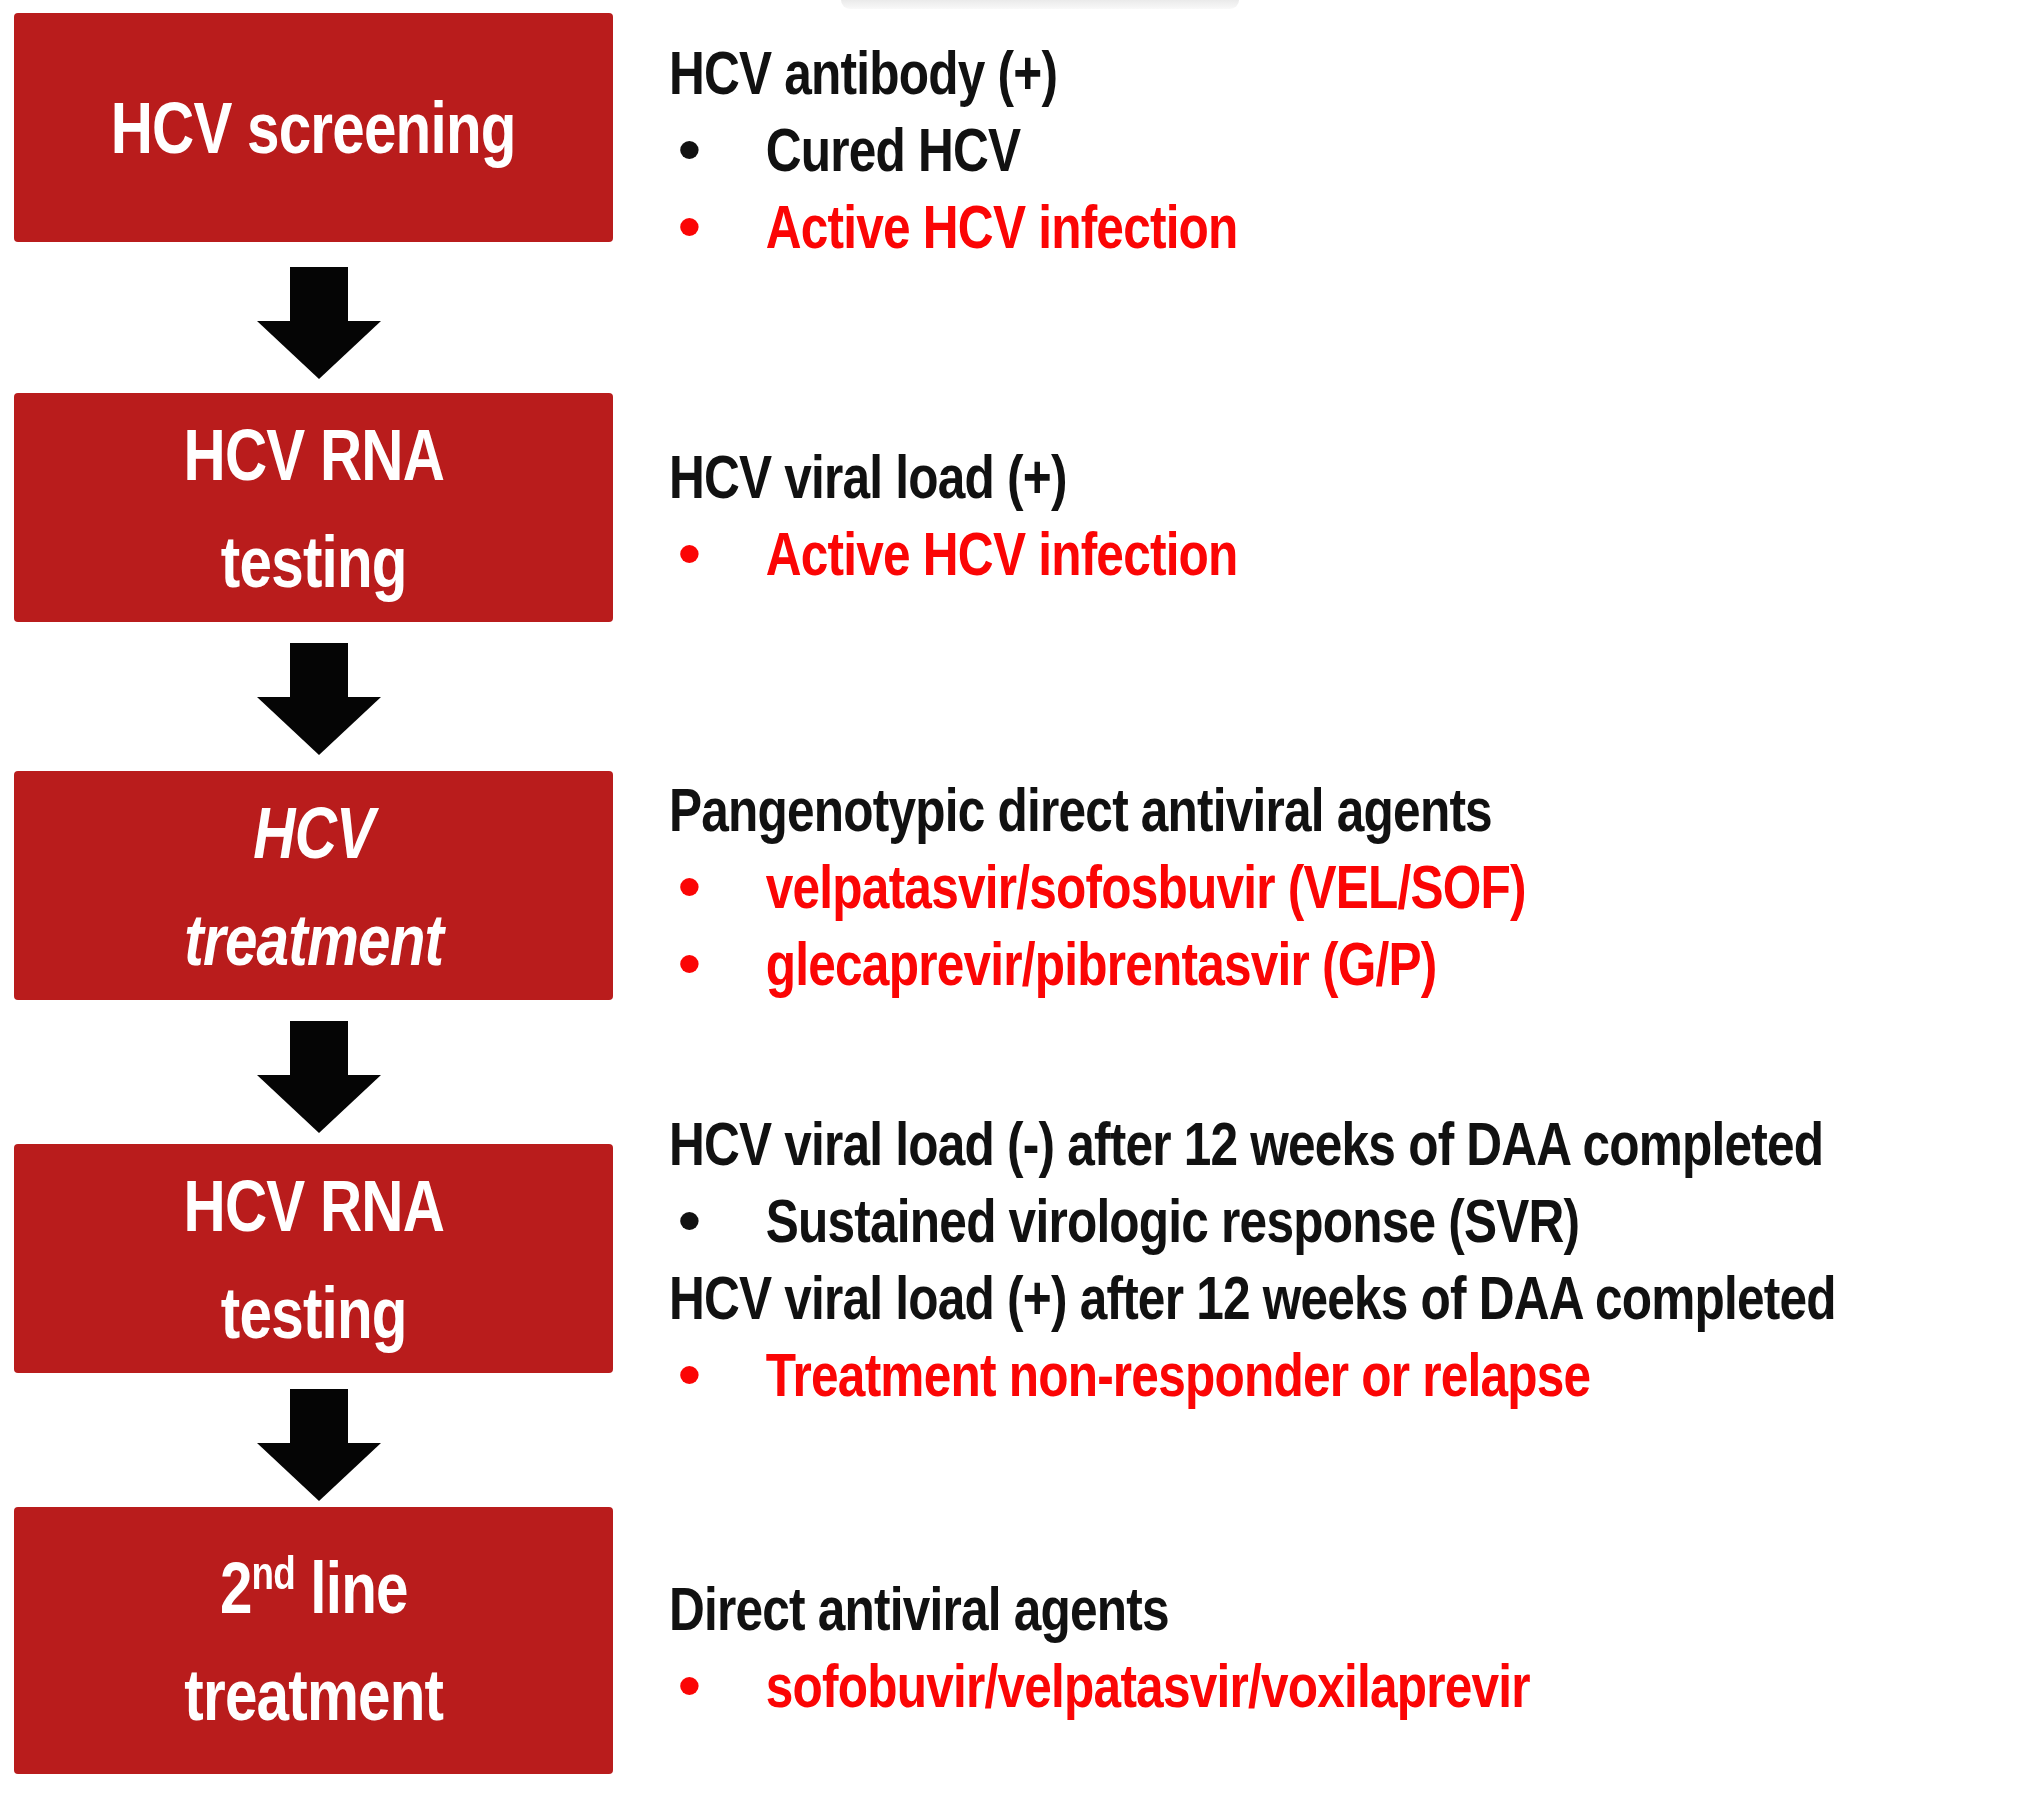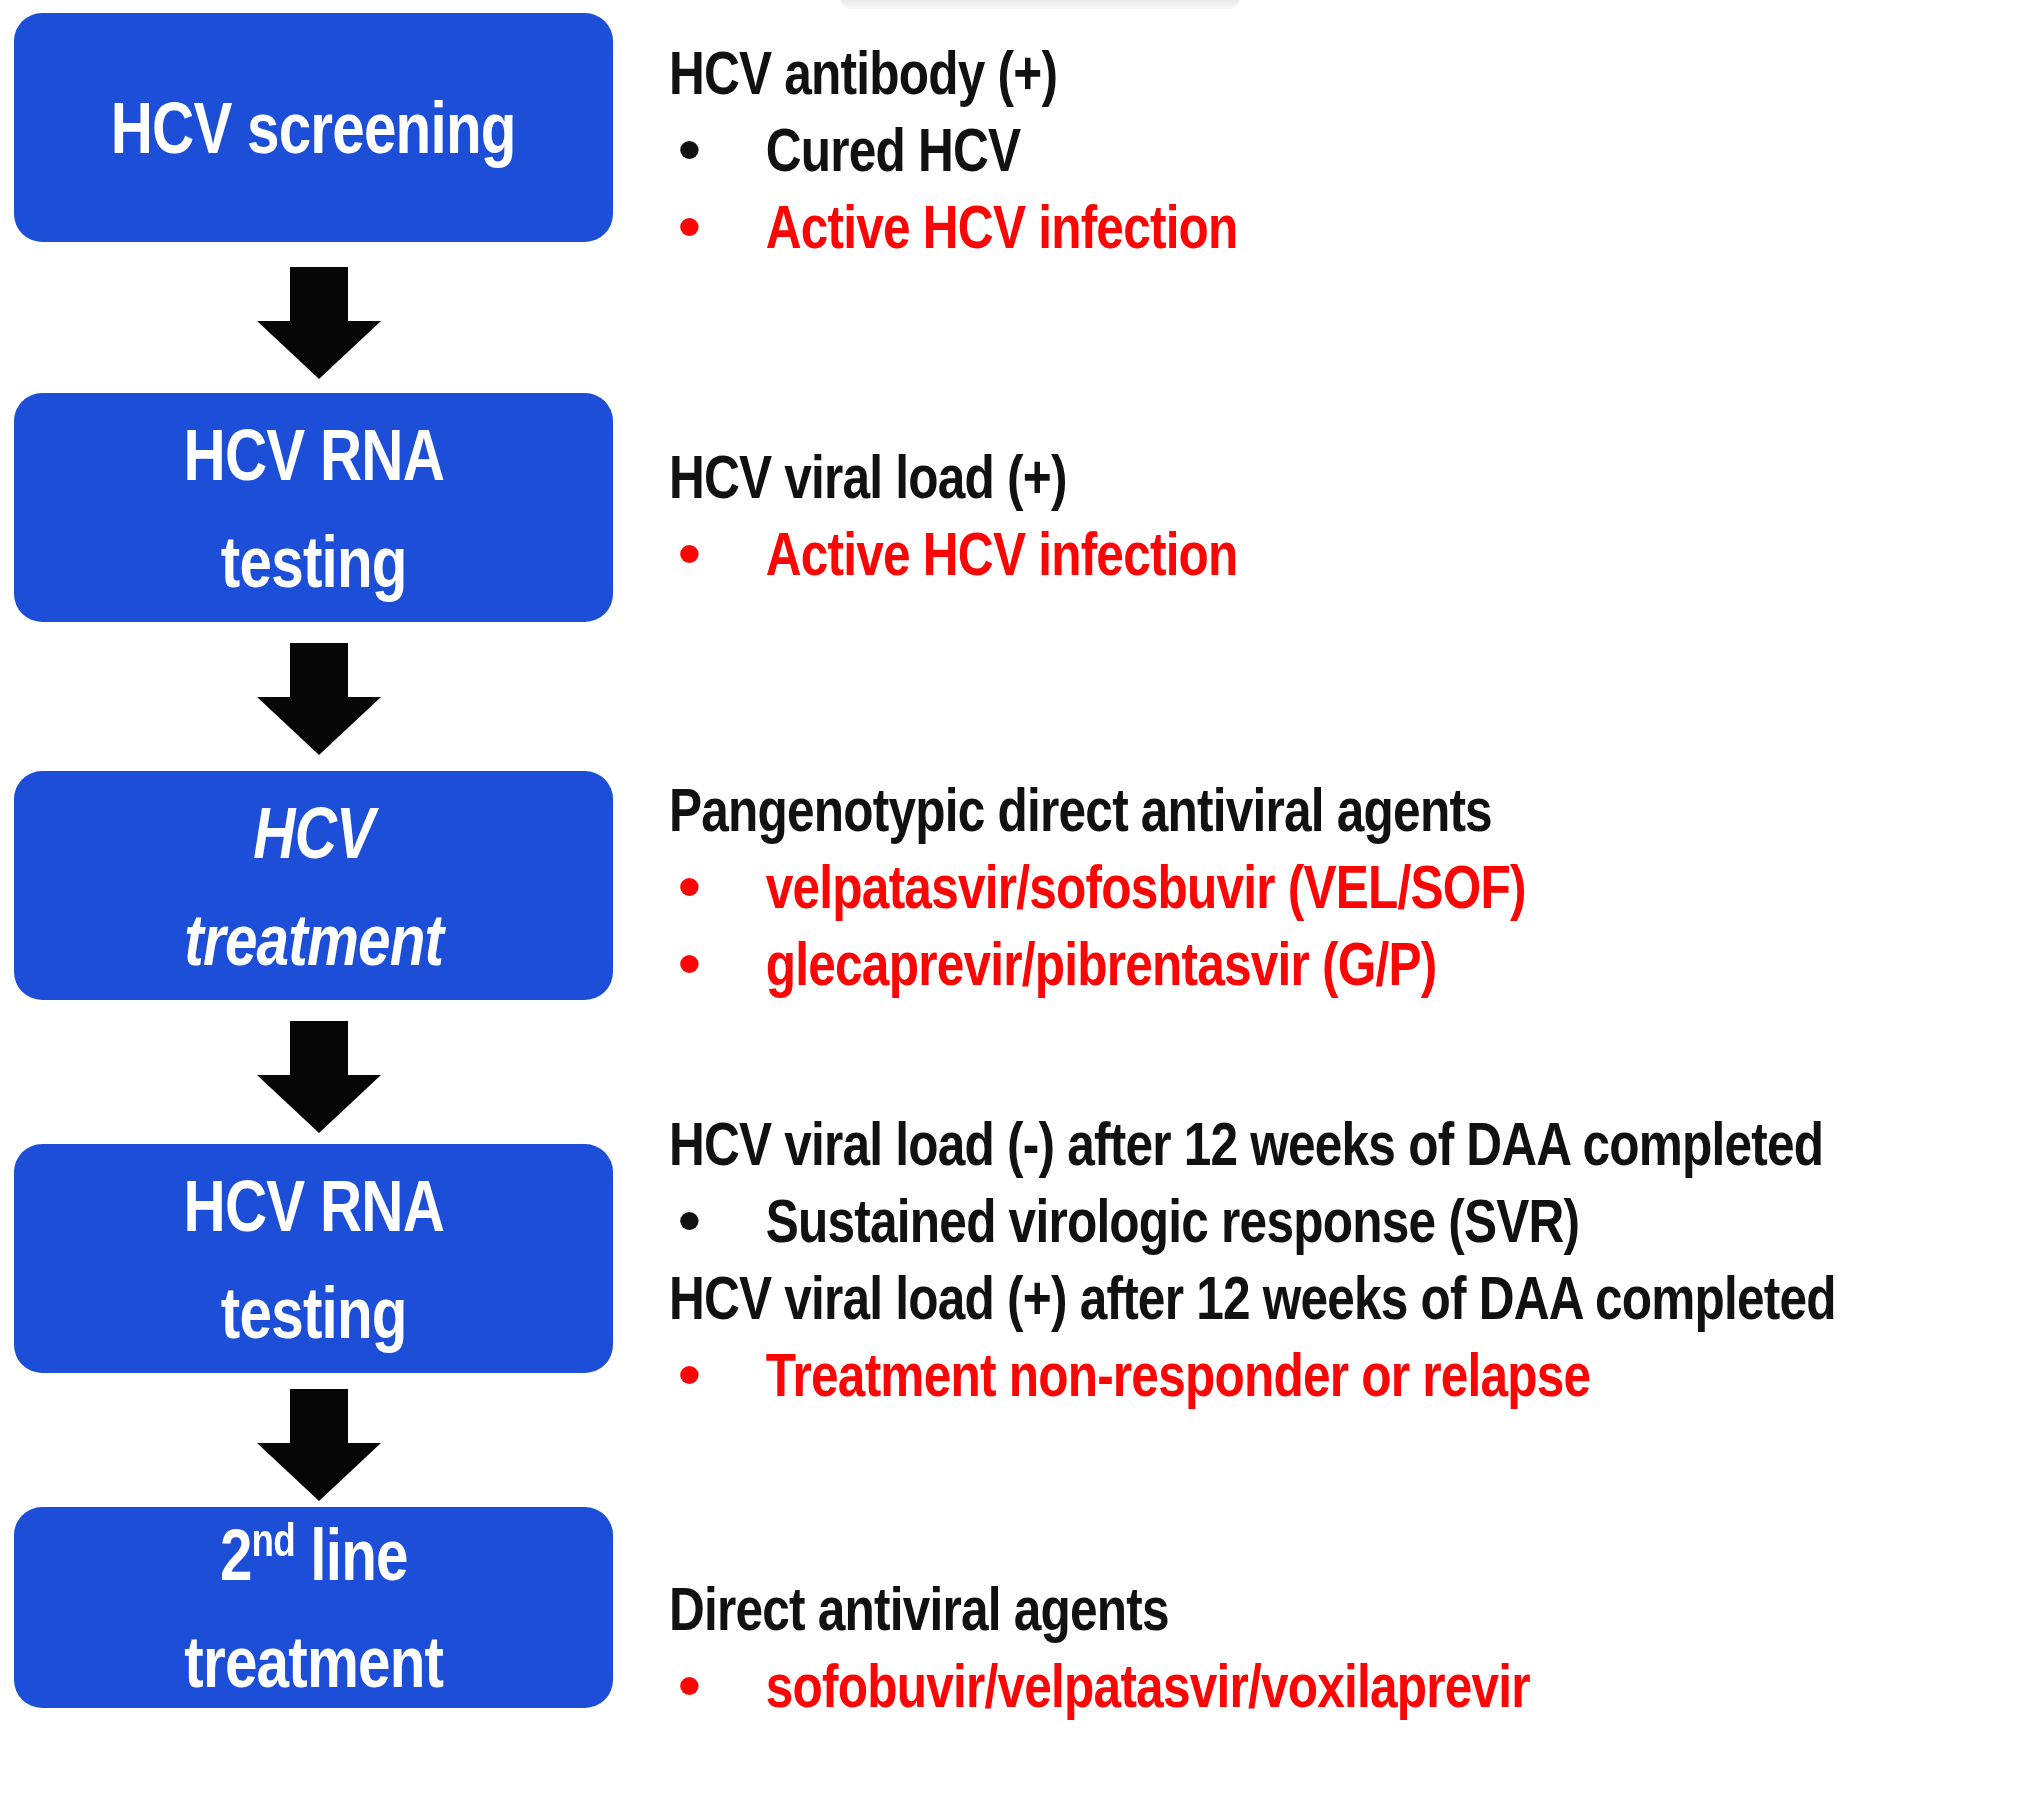--- a/index.html
+++ b/index.html
@@ -7,28 +7,28 @@
     position:relative;width:2041px;height:1806px;background:#ffffff;
     font-family:"Liberation Sans",sans-serif;font-weight:bold;overflow:hidden;
   }
   .topbar{
     position:absolute;left:841px;top:0;width:398px;height:9px;
     background:linear-gradient(180deg,#eaeaea,#f9f9f9);
     border-radius:0 0 10px 10px;
   }
   
   .box{
-    position:absolute;left:14px;width:599px;background:#1d4ed8;border-radius:28px;
+    position:absolute;left:14px;width:599px;background:#b91c1c;border-radius:4px;
     display:flex;align-items:center;justify-content:center;color:#ffffff;
   }
   .box-b1{top:13px;height:229px;}
   .box-b2{top:393px;height:229px;}
   .box-b3{top:771px;height:229px;font-style:italic;}
   .box-b4{top:1144px;height:229px;}
-  .box-b5{top:1507px;height:201px;}
+  .box-b5{top:1507px;height:267px;}
   .box-label{
     transform:scaleX(0.8);transform-origin:50% 50%;
     font-size:73px;line-height:107px;text-align:center;white-space:nowrap;
     letter-spacing:-1px;
   }
   .sup{font-size:46px;line-height:1;position:relative;top:-24px;}
   
   .arrow{position:absolute;left:257px;width:123px;height:111px;}
   .arrow-a1{top:267px;} .arrow-a2{top:643px;} .arrow-a3{top:1021px;} .arrow-a4{top:1389px;}
   .arrow .stem{position:absolute;left:33px;top:0;width:58px;height:56px;background:#050505;}

